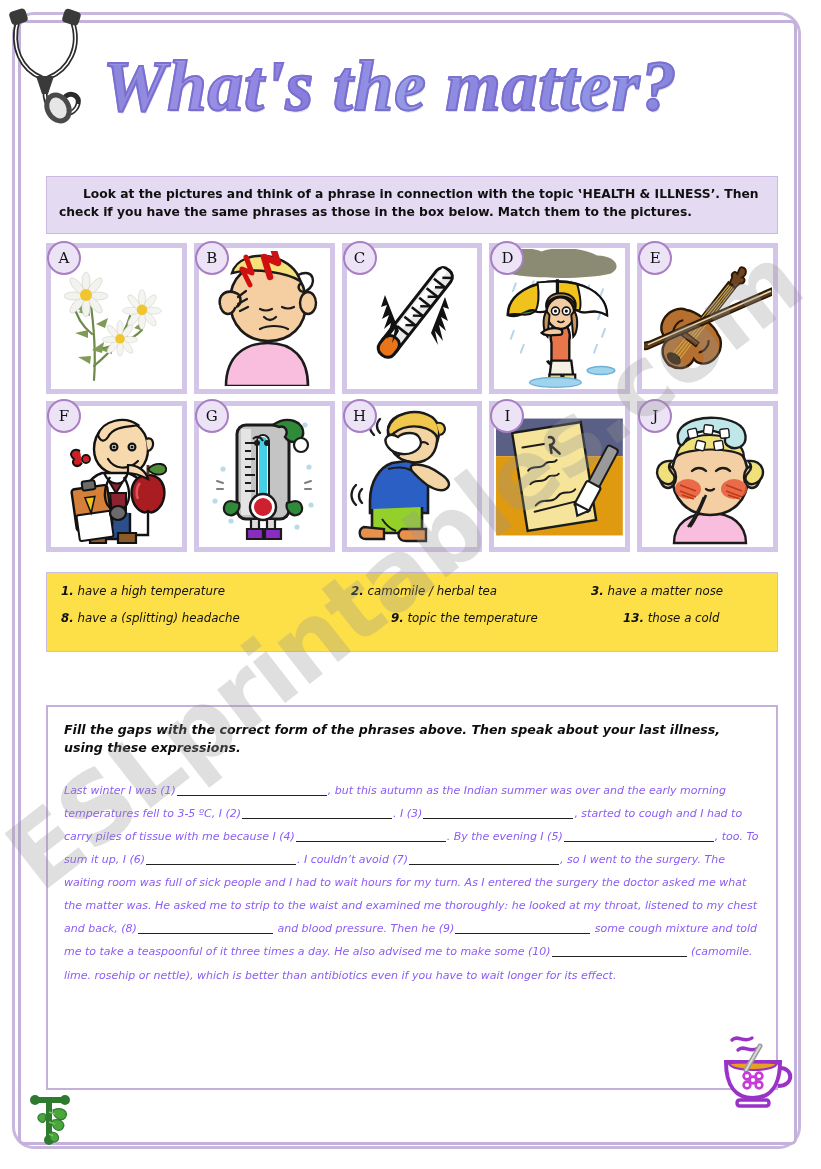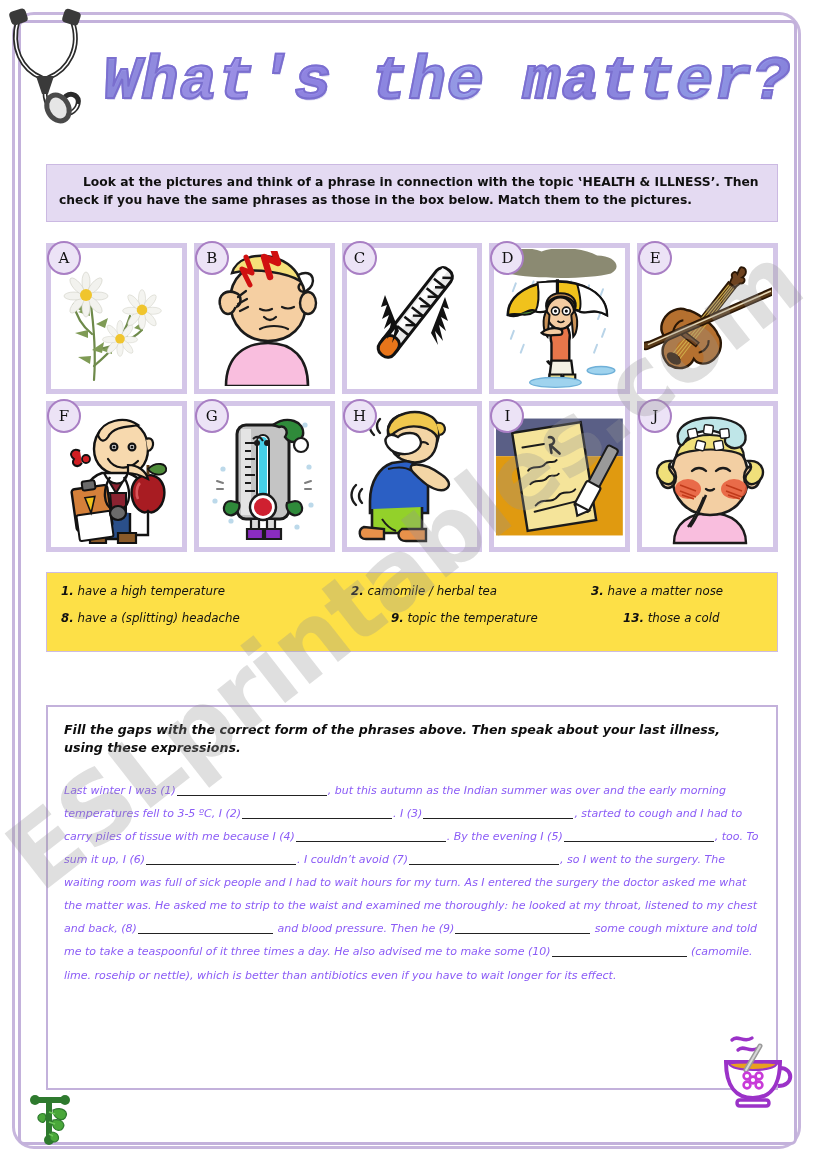--- a/index.html
+++ b/index.html
@@ -43,39 +43,39 @@
     white-space:nowrap;
     letter-spacing:-2px;
   }
   
   #header{
     position:absolute;left:25px;top:38px;width:765px;height:115px;
     z-index:20;
   }
   #title-text{
     position:absolute;left:78px;top:8px;
-    font-family:Liberation Mono, monospace;
+    font-family:Liberation Serif, serif;
     font-style:italic;
     font-weight:bold;
-    font-size:62px;
+    font-size:71px;
     letter-spacing:1px;
     background:linear-gradient(100deg,#8f8ee0 0%,#a79bef 18%,#8e82e6 36%,#9ea8ef 52%,#8f85e3 70%,#96a6ee 86%,#8c86e2 100%);
     -webkit-background-clip:text;
     background-clip:text;
     color:transparent;
     -webkit-text-stroke:2px #7b6fd0;
     paint-order:stroke fill;
     white-space:nowrap;
     text-shadow:1px 2px 0 rgba(120,110,200,0.25);
   }
   
   #stethoscope{position:absolute;left:0px;top:0px;width:110px;height:145px;z-index:25;}
   
   #instruction-band{
-    position:absolute;left:46px;top:164px;width:732px;
+    position:absolute;left:46px;top:176px;width:732px;
     background:#e4daf2;
     border:1px solid #cbb9e2;
     box-sizing:border-box;
     padding:9px 12px 11px 12px;
     z-index:15;
   }
   #instruction-band p{
     margin:0;
     font-family:"DejaVu Sans", sans-serif;
     font-size:12.3px;

